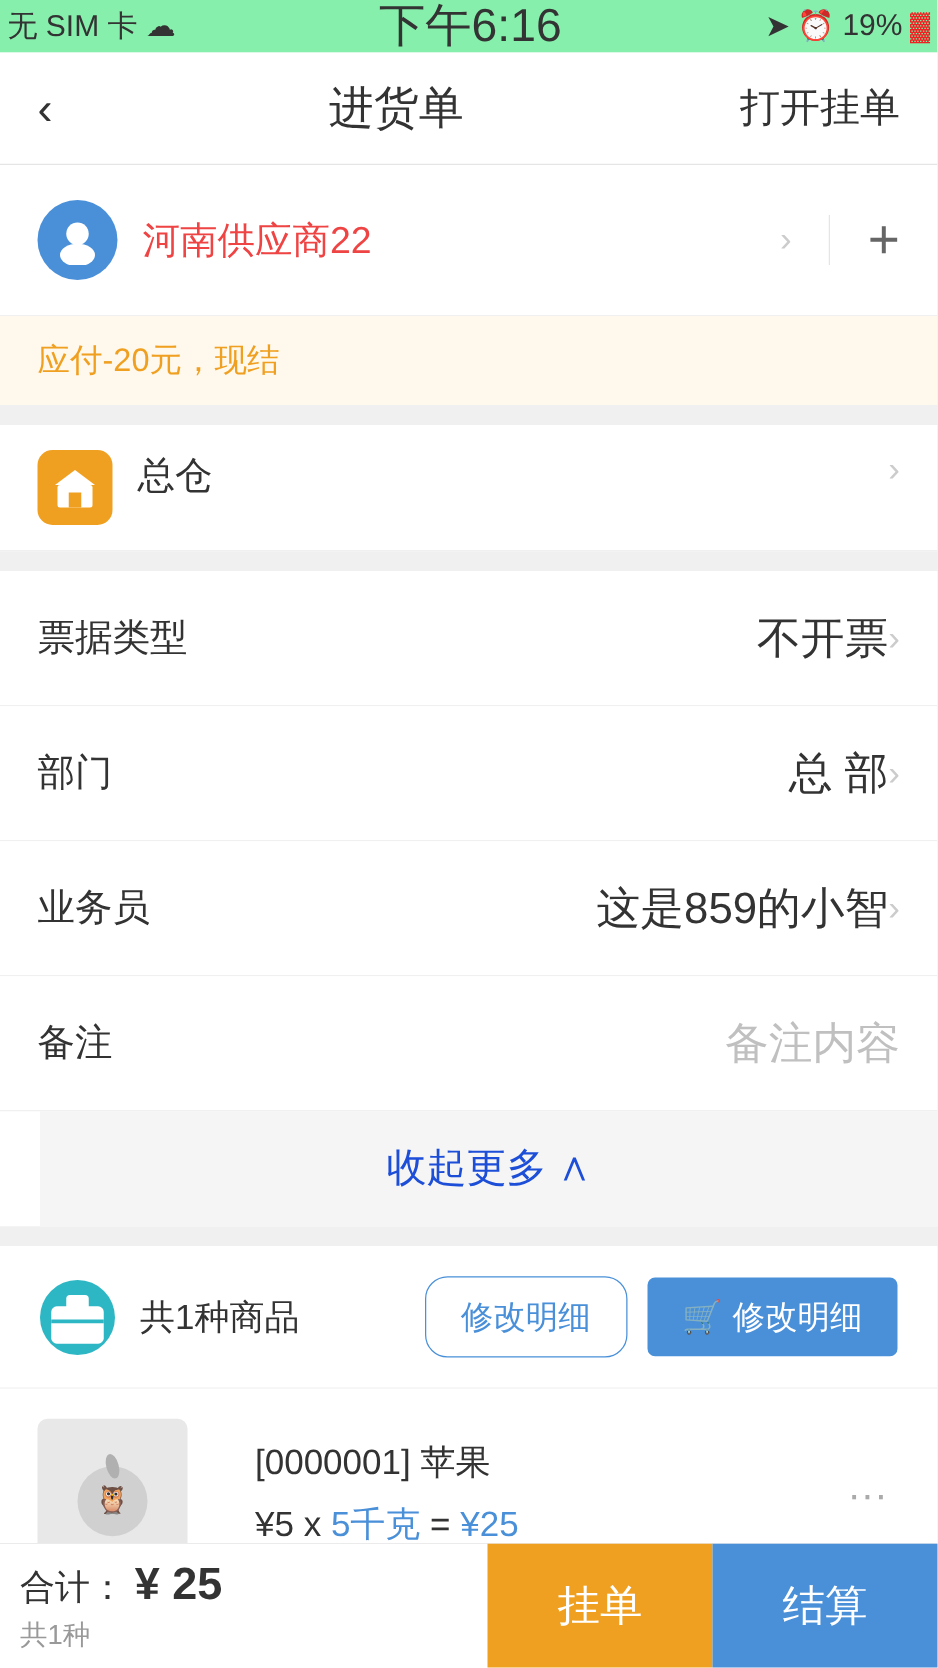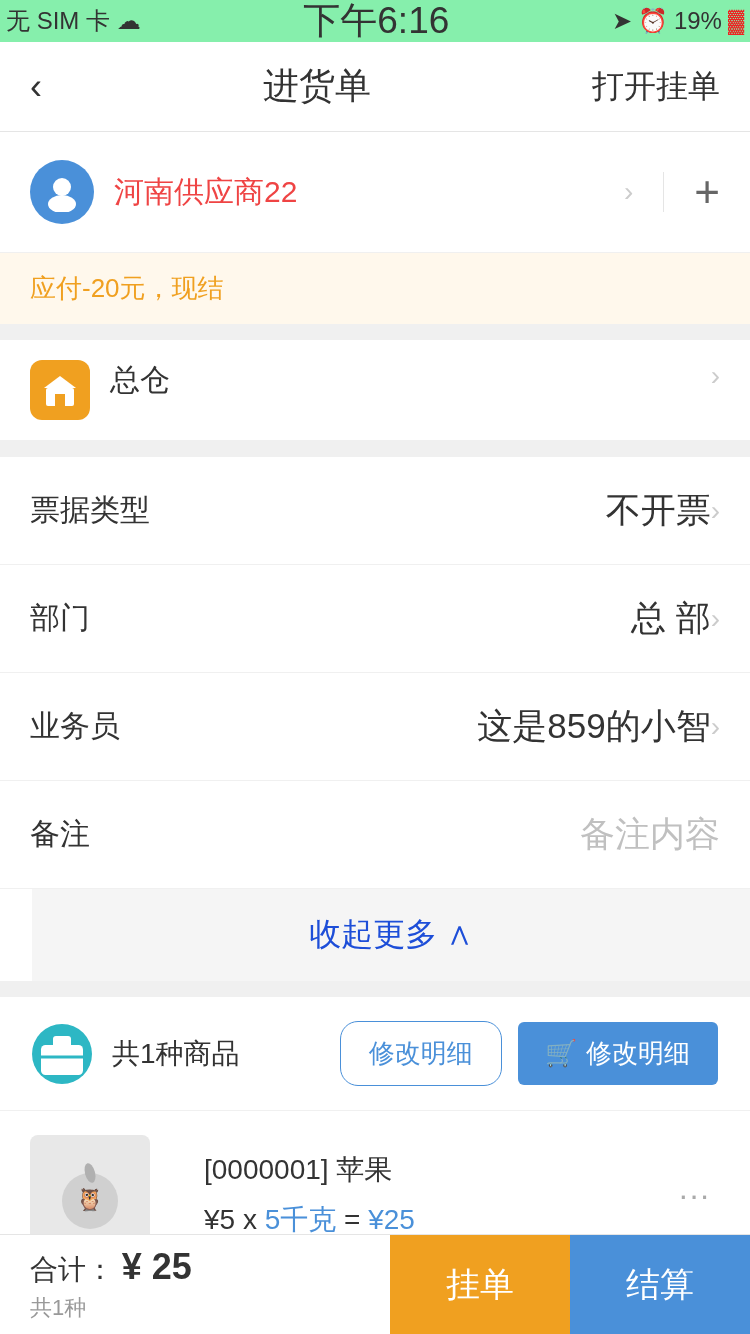--- a/index.html
+++ b/index.html
@@ -296,21 +296,21 @@
       height: 100px;
       display: flex;
       background: #fff;
       border-top: 1px solid #e5e5e5;
     }
     .footer-total {
       flex: 1;
       display: flex;
       flex-direction: column;
       justify-content: center;
-      padding: 0 30px;
+      padding: 0 16px;
     }
     .footer-total-line1 {
       font-size: 28px;
       color: #333;
     }
     .footer-total-line1 .amount {
       font-size: 36px;
       font-weight: 600;
     }
     .footer-total-line2 {

